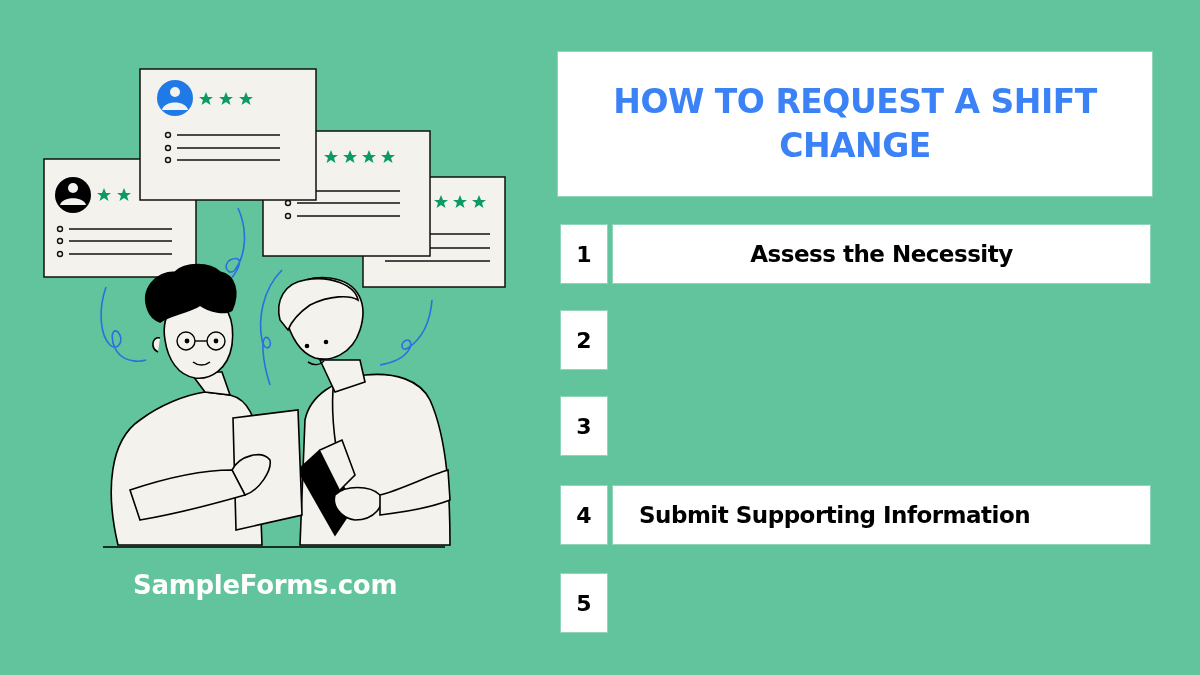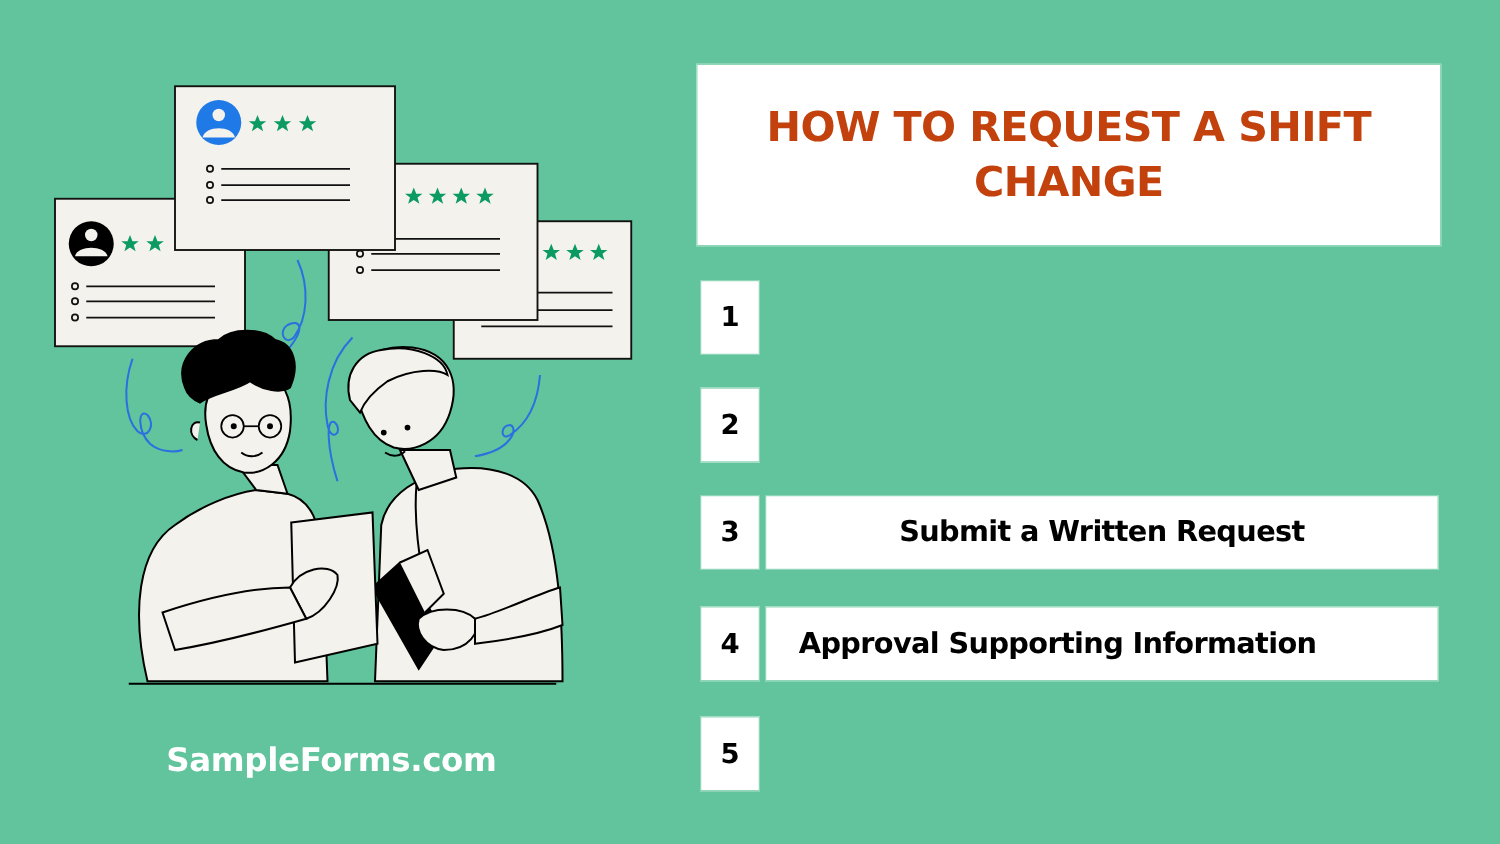--- a/index.html
+++ b/index.html
@@ -1,23 +1,23 @@
 <!DOCTYPE html>
 <html><head>
 <meta charset="utf-8">
 <style>
   html,body{margin:0;padding:0;}
   body{width:1200px;height:675px;background:#61c49c;position:relative;overflow:hidden;font-family:"DejaVu Sans","Liberation Sans",sans-serif;}
   .title-box{position:absolute;left:557px;top:51px;width:596px;height:146px;background:#ffffff;border:1px solid #8fd6b8;box-sizing:border-box;display:flex;align-items:center;justify-content:center;text-align:center;}
-  .title-box h1{margin:0;font-size:33px;line-height:44px;font-weight:bold;color:#c2410c;letter-spacing:-0.5px;width:520px;}
+  .title-box h1{margin:0;font-size:33px;line-height:44px;font-weight:bold;color:#3b82f6;letter-spacing:-0.5px;width:520px;}
   .step{position:absolute;left:558px;width:595px;height:64px;}
   .step .num{position:absolute;left:2px;top:2px;width:48px;height:60px;background:#fff;border:1px solid #8fd6b8;box-sizing:border-box;display:flex;align-items:center;justify-content:center;font-size:22px;font-weight:bold;color:#000;}
   .step .label{position:absolute;left:54px;top:2px;width:539px;height:60px;background:#fff;border:1px solid #8fd6b8;box-sizing:border-box;display:flex;align-items:center;justify-content:center;font-size:23px;font-weight:bold;color:#000;letter-spacing:-0.5px;}
   .step .label.left{justify-content:flex-start;padding-left:26px;}
-  .brand{position:absolute;left:133px;top:594px;font-size:26px;font-weight:bold;color:#fff;letter-spacing:-0.3px;}
+  .brand{position:absolute;left:133px;top:570px;font-size:26px;font-weight:bold;color:#fff;letter-spacing:-0.3px;}
   .illus{position:absolute;left:0;top:0;}
 </style>
 </head>
 <body>
 
 <svg class="illus" width="560" height="580" viewBox="0 0 560 580" xmlns="http://www.w3.org/2000/svg">
 
   <g fill="none" stroke="#2b6fe0" stroke-width="1.6">
     <path d="M106 287 C98 310 100 335 110 345 C118 352 125 340 118 332 C110 326 110 345 120 355 C128 362 140 362 146 360"></path>
     <path d="M238 208 C248 230 246 255 235 270 C228 277 222 265 230 260 C240 255 245 262 230 280"></path>
@@ -130,29 +130,29 @@
   </g>
   <line x1="103" y1="547" x2="445" y2="547" stroke="#000" stroke-width="1.6"></line>
 </svg>
 
 <div class="title-box">
   <h1>HOW TO REQUEST A SHIFT CHANGE</h1>
 </div>
 
 <div class="step" style="top:222px;">
   <div class="num">1</div>
+  <div class="label">Assess the Necessity</div>
 </div>
 <div class="step" style="top:308px;">
   <div class="num">2</div>
 </div>
 <div class="step" style="top:394px;">
   <div class="num">3</div>
-  <div class="label">Submit a Written Request</div>
 </div>
 <div class="step" style="top:483px;">
   <div class="num">4</div>
-  <div class="label left">Approval Supporting Information</div>
+  <div class="label left">Submit Supporting Information</div>
 </div>
 <div class="step" style="top:571px;">
   <div class="num">5</div>
 </div>
 
 <div class="brand">SampleForms.com</div>
 
 </body></html>

